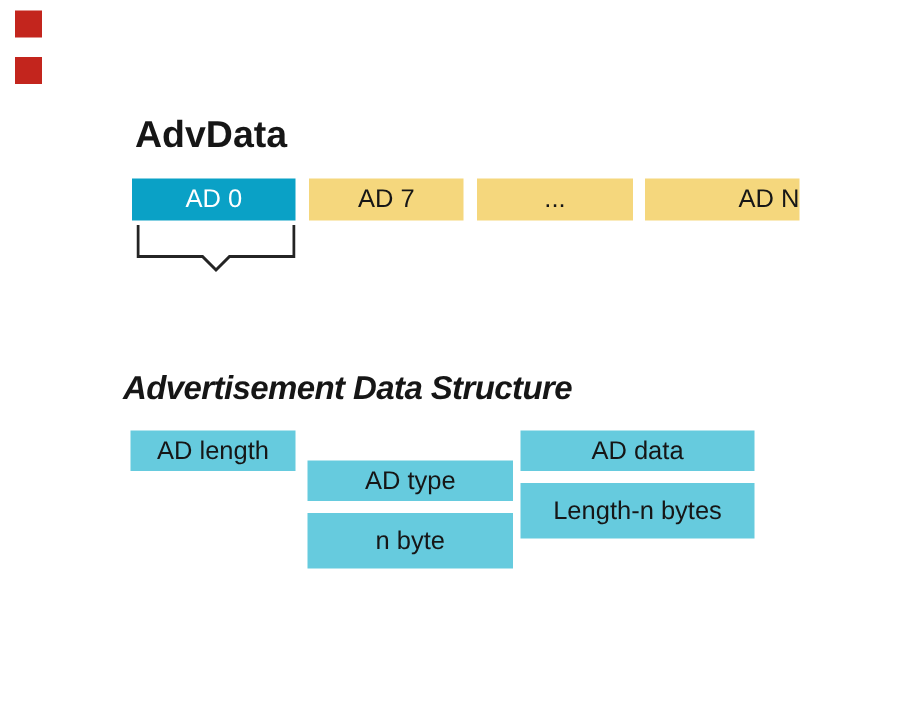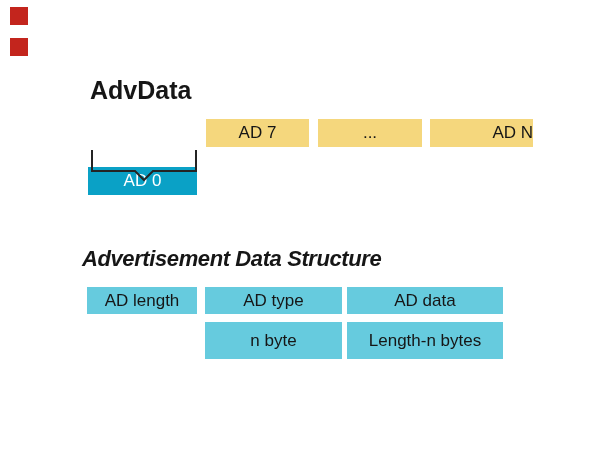--- a/index.html
+++ b/index.html
@@ -37,42 +37,42 @@
   .title.advdata{left:90px;top:76px;font-size:25px;letter-spacing:0px;}
   .title.structure{left:82px;top:246px;font-size:22px;letter-spacing:-0.4px;font-style:italic;}
 
   .blk{
     position:absolute;
     height:28px;top:119px;
     display:flex;align-items:center;justify-content:center;
     font-size:17px;
     color:var(--ink);
   }
-  .blk.active{background:var(--teal);color:#ffffff;margin-top:48px;}
+  .blk.active{background:var(--teal);color:#ffffff;}
   .blk.normal{background:var(--yellow);}
   .blk.b0{left:88px;width:109px;}
   .blk.b1{left:206px;width:103px;}
   .blk.b2{left:318px;width:104px;}
   .blk.b3{left:430px;width:103px;justify-content:flex-end;}
 
   .brace{
     position:absolute;left:91px;top:150px;
   }
 
   .cell{
     position:absolute;
     background:var(--cyan);
     display:flex;align-items:center;justify-content:center;
     font-size:17px;color:var(--ink);
     white-space:nowrap;
   }
   .row1{top:287px;height:27px;}
   .row2{top:322px;height:37px;}
   .col1{left:87px;width:110px;}
-  .col2{left:205px;width:137px;}
+  .col2{left:205px;width:137px;margin-top:20px;}
   .col3{left:347px;width:156px;}
 </style>
 </head>
 <body>
 
 <div class="canvas">
 
   <div class="red-sq one"></div>
   <div class="red-sq two"></div>
 

